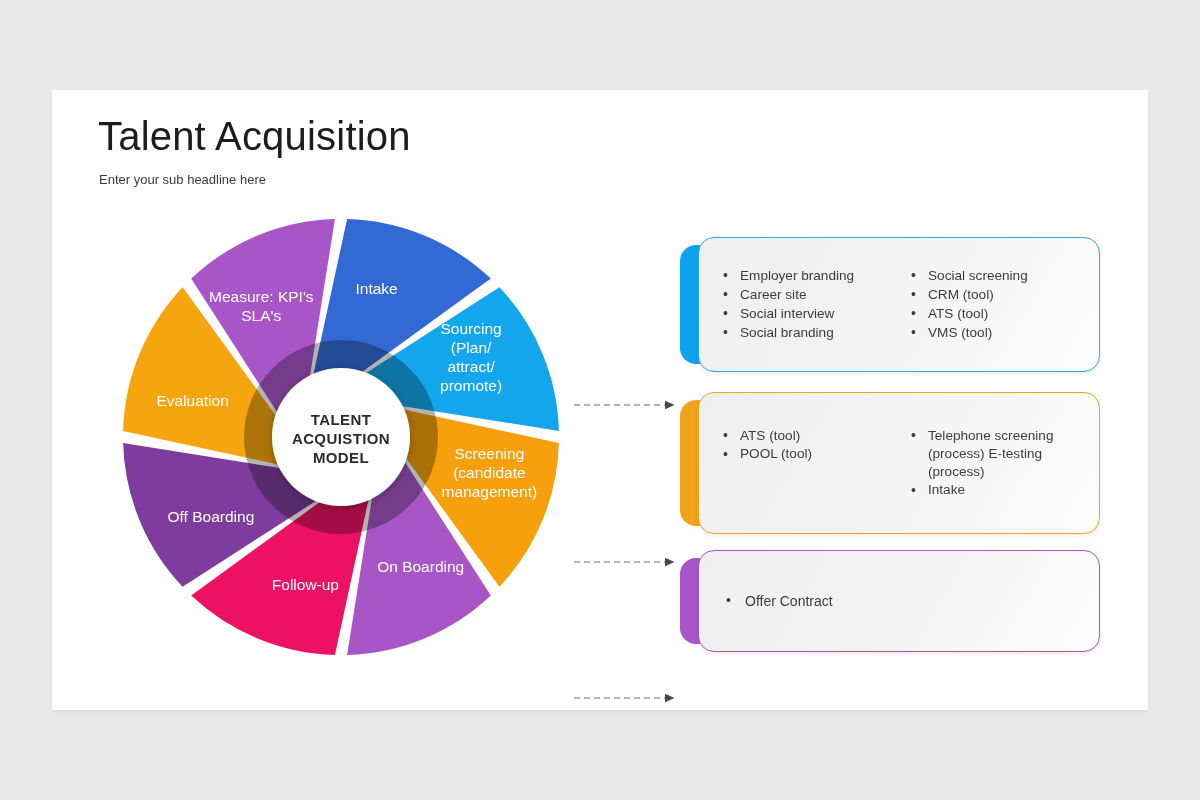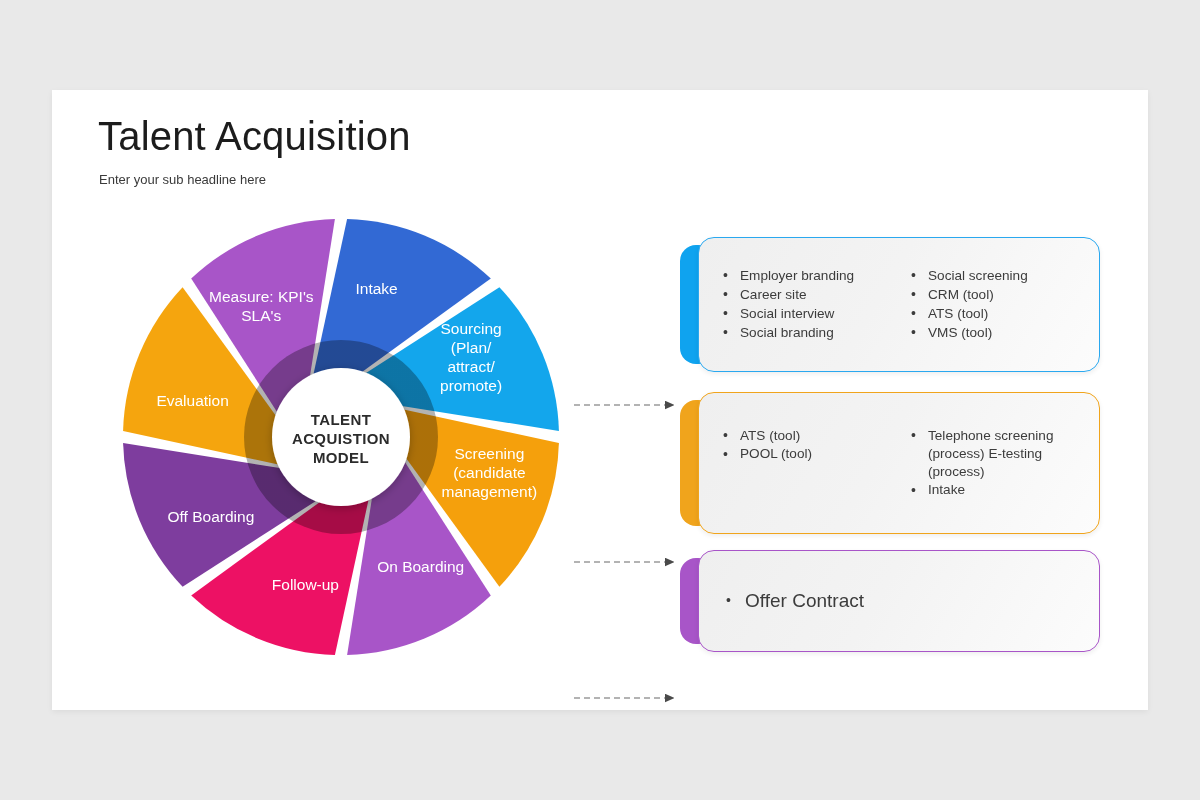--- a/index.html
+++ b/index.html
@@ -150,21 +150,21 @@
   
   #card-sourcing { left: 628px; top: 147px; width: 420px; height: 135px; }
   #card-sourcing .card-panel { border: 1px solid #2aa8ef; }
   
   #card-screening { left: 628px; top: 302px; width: 420px; height: 142px; }
   #card-screening .card-panel { border: 1px solid #f0a41c; }
   #card-screening ul.bullets li { line-height: 18px; }
   
   #card-onboarding { left: 628px; top: 460px; width: 420px; height: 102px; }
   #card-onboarding .card-panel { border: 1px solid #a855c8; }
-  #card-onboarding ul.bullets li { padding-left: 24px; font-size: 19px; }
+  #card-onboarding ul.bullets li { padding-left: 24px; font-size: 14px; }
   #card-onboarding ul.bullets li::before { left: 5px; }
 </style>
 </head>
 <body>
 
 <div id="stage">
 
   <div class="slide">
 
     <div class="page-title">Talent Acquisition</div>

